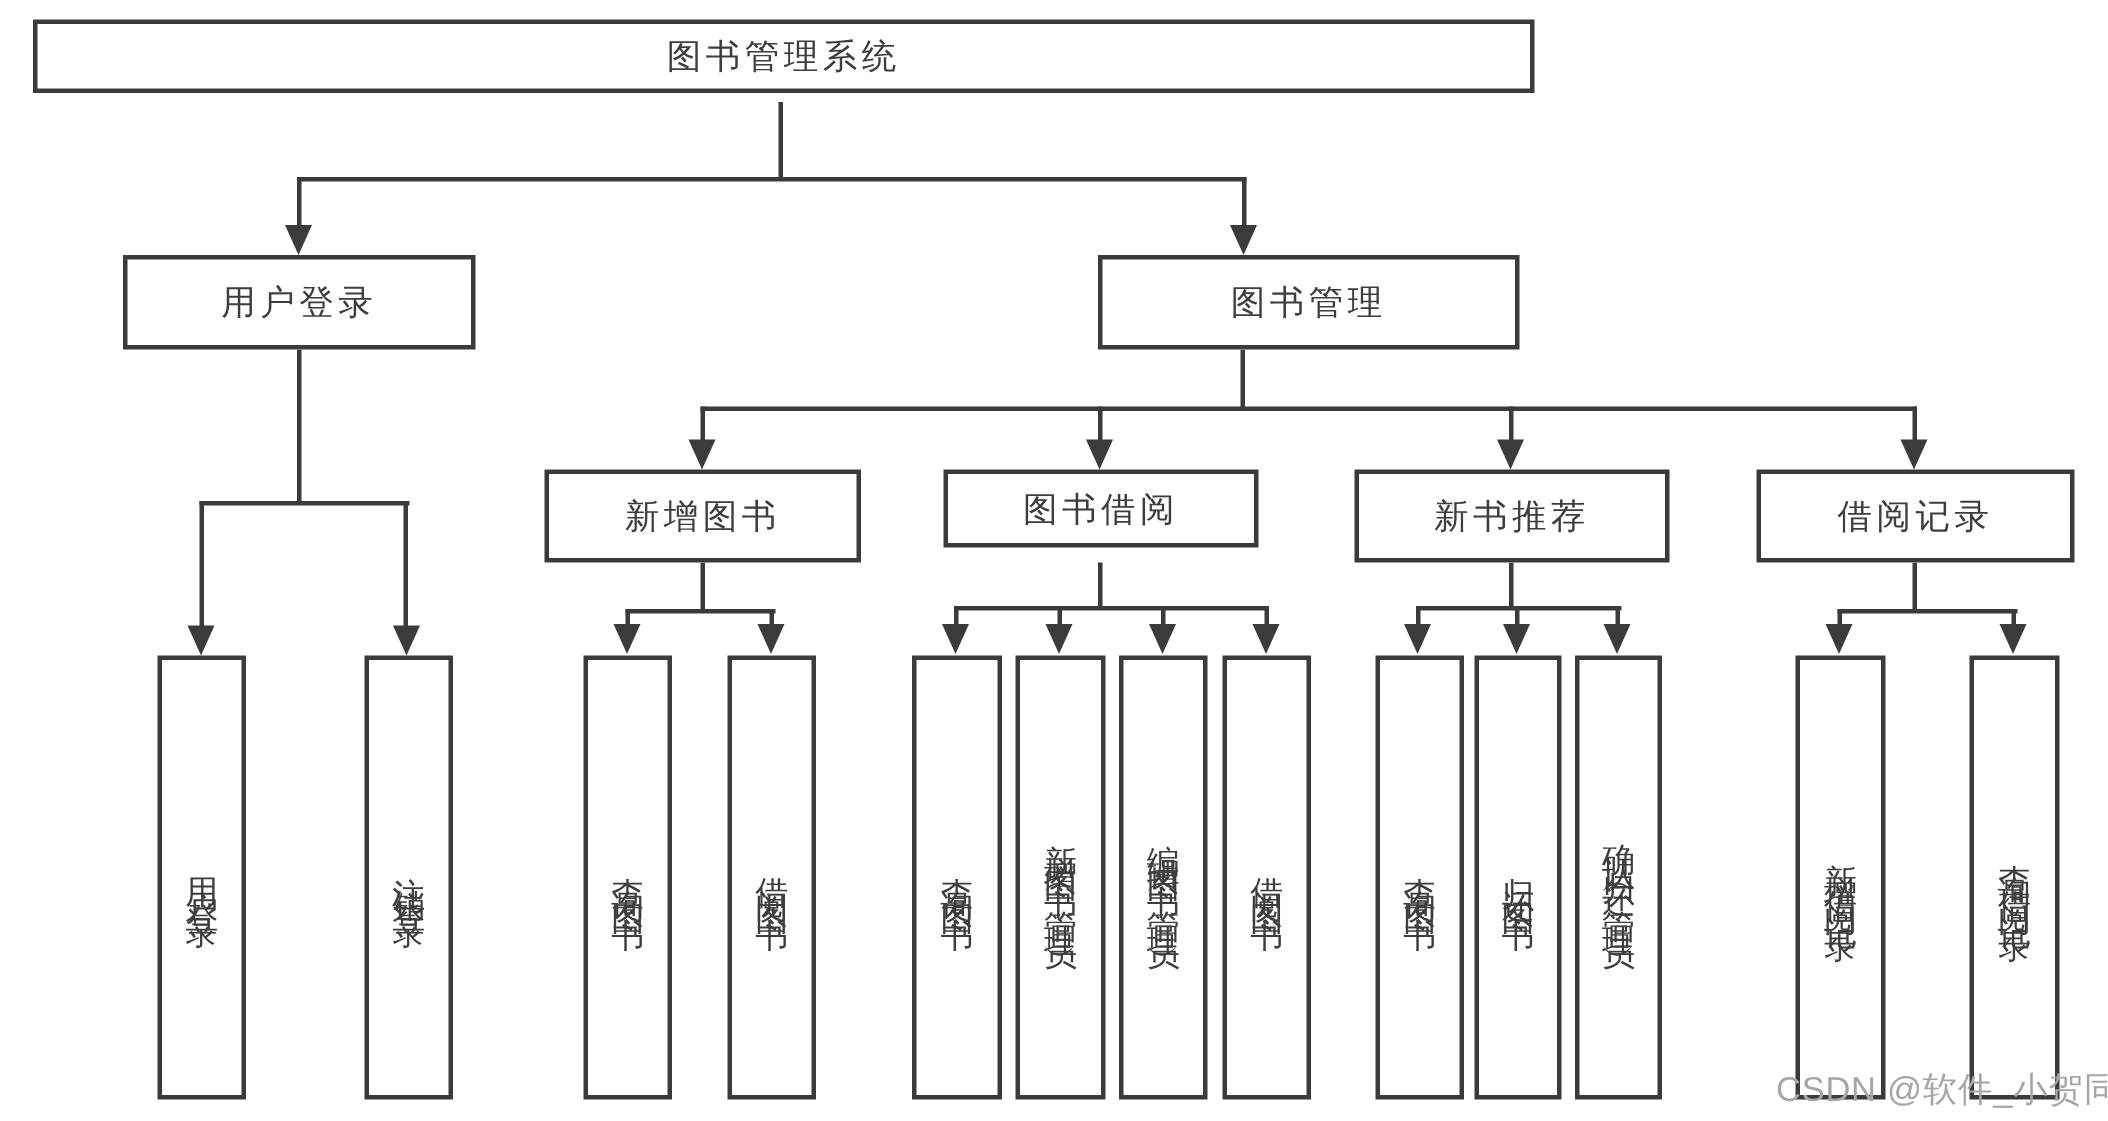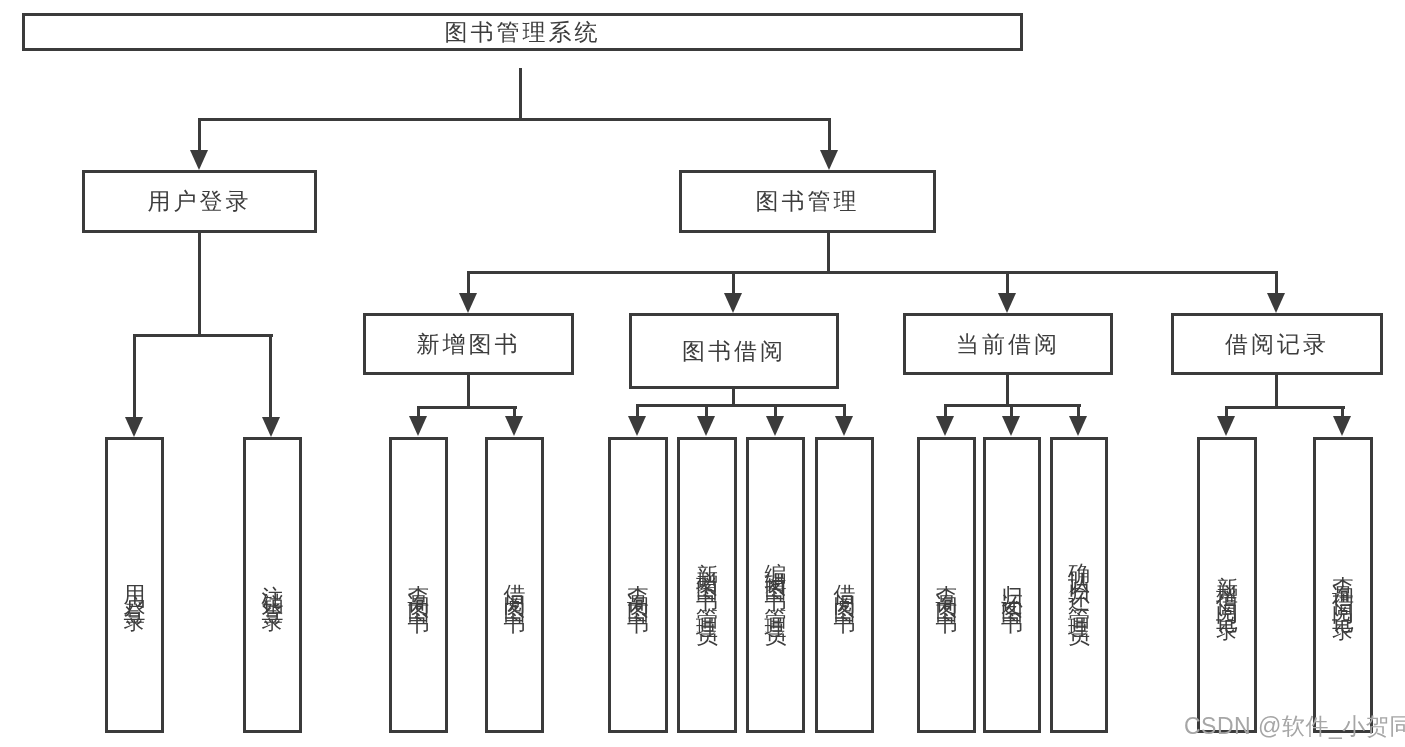--- a/index.html
+++ b/index.html
@@ -115,39 +115,39 @@
   <div class="vl" style="left:1077px;top:404px;height:14px"></div>
   <div class="arr" style="left:1069px;top:416px"></div>
 
   <div class="vl" style="left:1275px;top:375px;height:33px"></div>
   <div class="hl" style="left:1225px;top:406px;width:120px"></div>
   <div class="vl" style="left:1225px;top:406px;height:12px"></div>
   <div class="arr" style="left:1217px;top:416px"></div>
   <div class="vl" style="left:1341px;top:406px;height:12px"></div>
   <div class="arr" style="left:1333px;top:416px"></div>
 
-  <div class="box" style="left:22px;top:13px;width:1001px;height:38px">
+  <div class="box" style="left:22px;top:13px;width:1001px;height:49px">
     <span class="hlabel">图书管理系统</span>
   </div>
 
   <div class="box" style="left:82px;top:170px;width:235px;height:63px">
     <span class="hlabel">用户登录</span>
   </div>
-  <div class="box" style="left:679px;top:170px;width:257px;height:63px">
+  <div class="box" style="left:732px;top:170px;width:281px;height:63px">
     <span class="hlabel">图书管理</span>
   </div>
 
   <div class="box" style="left:363px;top:313px;width:211px;height:62px">
     <span class="hlabel">新增图书</span>
   </div>
-  <div class="box" style="left:629px;top:313px;width:210px;height:76px">
+  <div class="box" style="left:629px;top:313px;width:210px;height:52px">
     <span class="hlabel">图书借阅</span>
   </div>
   <div class="box" style="left:903px;top:313px;width:210px;height:62px">
-    <span class="hlabel">当前借阅</span>
+    <span class="hlabel">新书推荐</span>
   </div>
   <div class="box" style="left:1171px;top:313px;width:212px;height:62px">
     <span class="hlabel">借阅记录</span>
   </div>
 
   <div class="box" style="left:105px;top:437px;width:59px;height:296px">
     <span class="vlabel">用户登录</span>
   </div>
   <div class="box" style="left:243px;top:437px;width:59px;height:296px">
     <span class="vlabel">注销登录</span>

